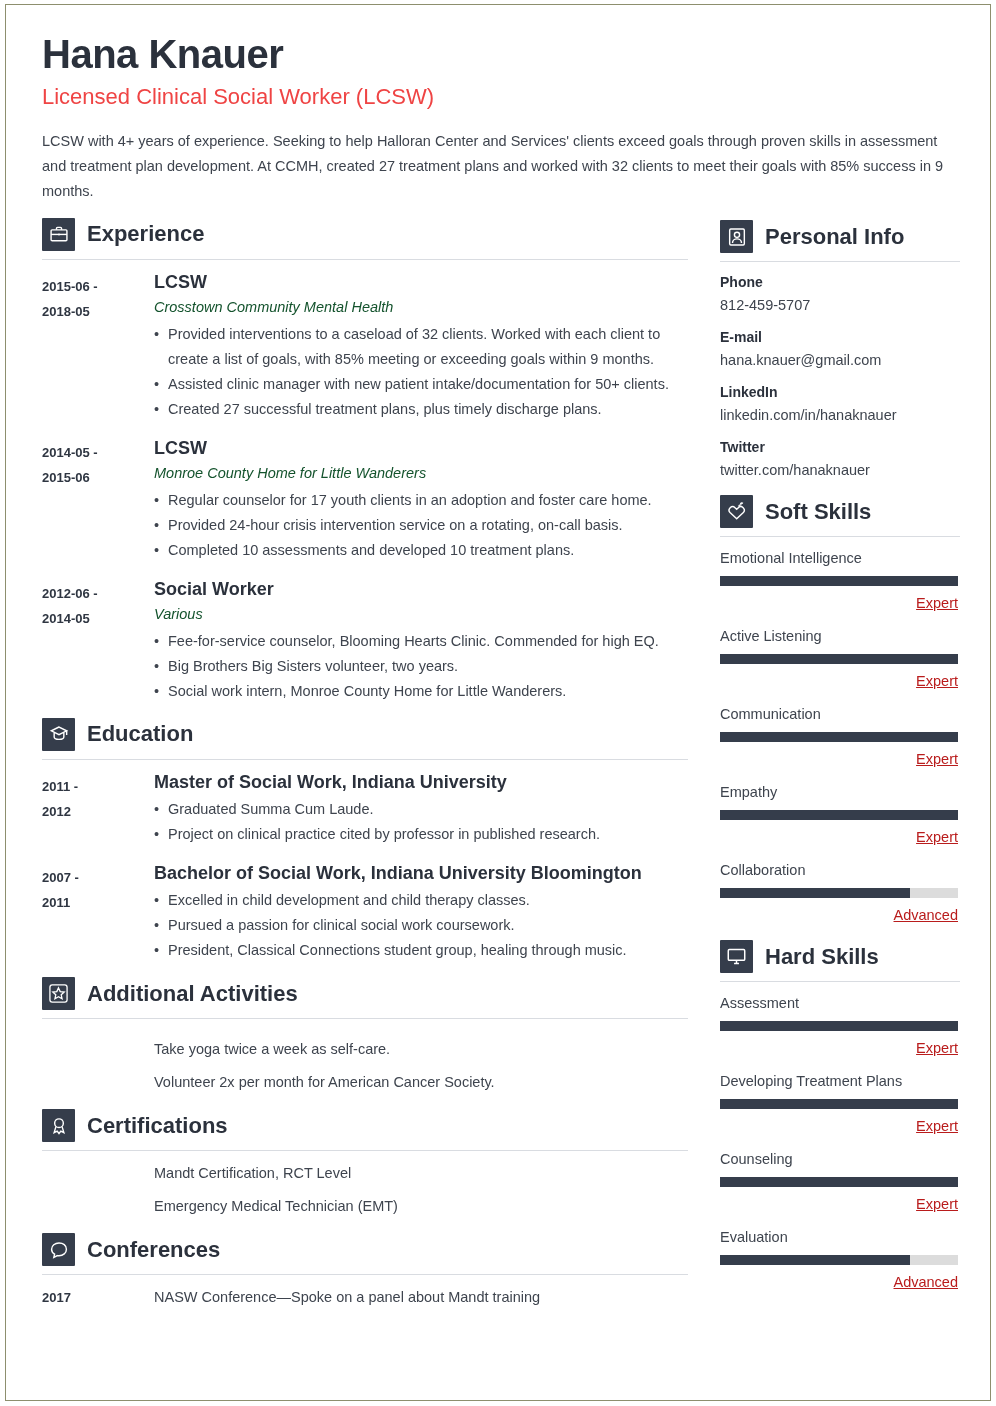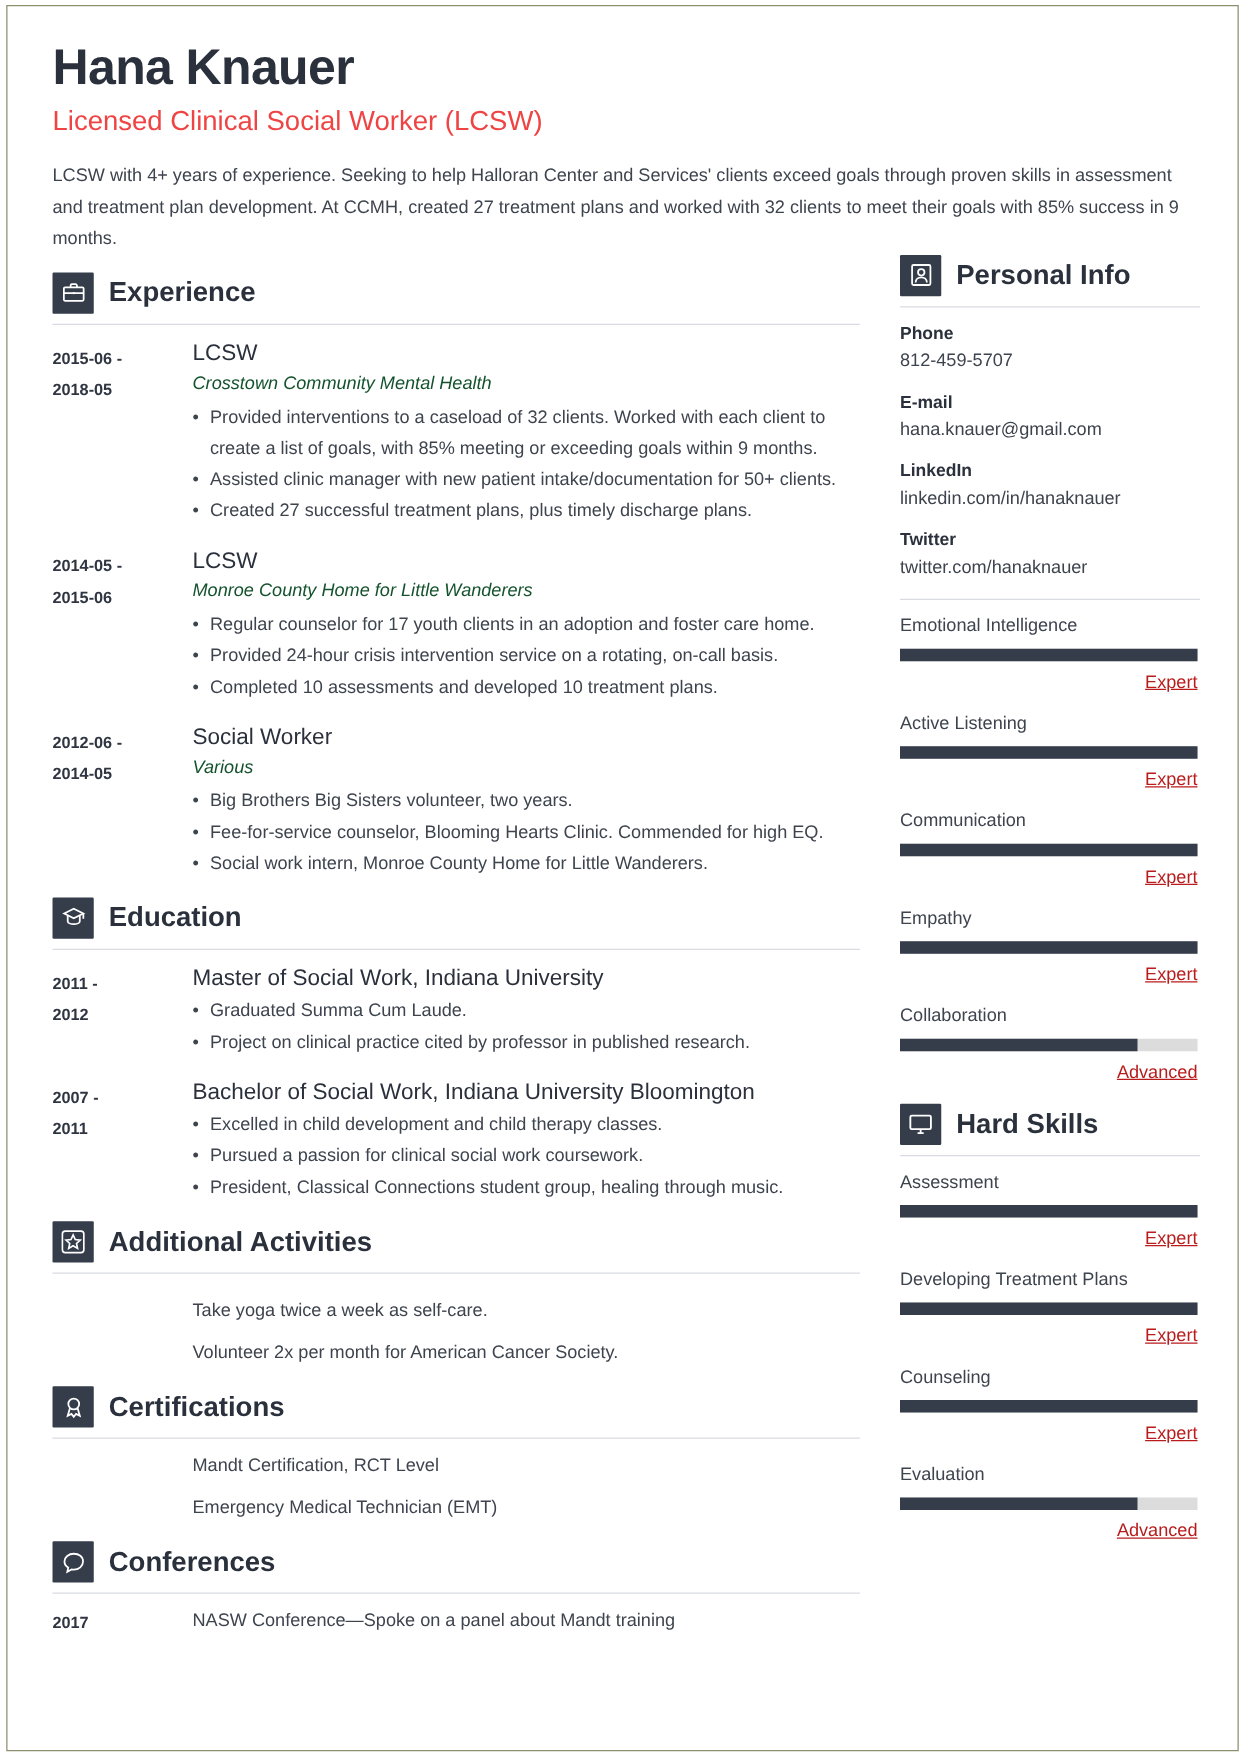--- a/index.html
+++ b/index.html
@@ -61,21 +61,21 @@
     line-height: 25px;
     color: #3e444e;
     margin: 0;
     max-width: 905px;
   }
 
   
   .cols {
     display: flex;
     padding: 0 32px 0 32px;
-    align-items: flex-start;
+    align-items: center;
   }
   .col-main { width: 646px; flex: 0 0 646px; }
   .col-side { width: 240px; flex: 0 0 240px; margin-left: 32px; }
 
   
   .sec {
     margin-top: 14px;
   }
   .sec-head {
     display: flex;
@@ -119,21 +119,21 @@
     font-size: 13px;
     font-weight: bold;
     color: #2f3642;
     line-height: 25px;
     padding-top: 4px;
   }
   .entry-date span { display: block; }
   .entry-body { flex: 1 1 auto; min-width: 0; }
   .entry-role {
     font-size: 18px;
-    font-weight: normal;
+    font-weight: bold;
     color: #2b313c;
     margin: 0 0 3px 0;
     line-height: 1.35;
   }
   .entry-org {
     font-size: 14.5px;
     font-style: italic;
     color: #14532d;
     margin: 0 0 3px 0;
     line-height: 1.5;
@@ -298,22 +298,22 @@
 
             <div class="entry">
               <div class="entry-date">
                 <span>2012-06 -</span>
                 <span>2014-05</span>
               </div>
               <div class="entry-body">
                 <div class="entry-role">Social Worker</div>
                 <div class="entry-org">Various</div>
                 <ul class="bullets">
+                  <li>Fee-for-service counselor, Blooming Hearts Clinic. Commended for high EQ.</li>
                   <li>Big Brothers Big Sisters volunteer, two years.</li>
-                  <li>Fee-for-service counselor, Blooming Hearts Clinic. Commended for high EQ.</li>
                   <li>Social work intern, Monroe County Home for Little Wanderers.</li>
                 </ul>
               </div>
             </div>
 
           </div>
         </div>
 
         <div class="sec">
           <div class="sec-head">
@@ -458,20 +458,30 @@
               <div class="info-value">linkedin.com/in/hanaknauer</div>
             </div>
             <div class="info-group">
               <div class="info-label">Twitter</div>
               <div class="info-value">twitter.com/hanaknauer</div>
             </div>
           </div>
         </div>
 
         <div class="side-sec">
+          <div class="sec-head">
+            <span class="sec-icon">
+              <svg width="21" height="21" viewBox="0 0 24 24" fill="none" stroke="#ffffff" stroke-width="1.6">
+                <path d="M12.2 20.4 4.6 13.2a4 4 0 0 1 5.7-5.6l1.9 1.9 1.9-1.9a4 4 0 0 1 5.7 5.6z"></path>
+                <path d="M14.4 6.2c.5-1.3 1.9-2 3.2-1.6"></path>
+                <path d="M16.5 3.6c.6-1 1.9-1.4 2.9-.9"></path>
+              </svg>
+            </span>
+            <span class="sec-title">Soft Skills</span>
+          </div>
           <div class="sec-rule"></div>
           <div class="side-body">
 
             <div class="skill">
               <div class="skill-name">Emotional Intelligence</div>
               <div class="skill-track">
                 <div class="skill-fill" style="width: 100%;"></div>
               </div>
               <div class="skill-level">Expert</div>
             </div>

